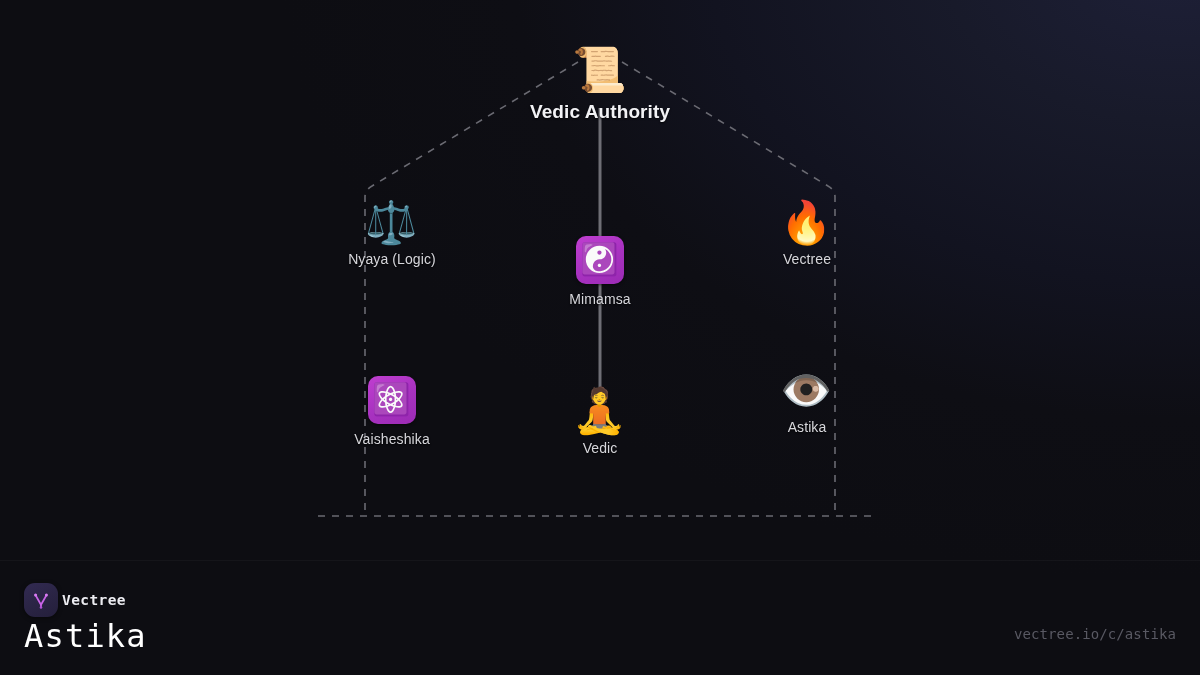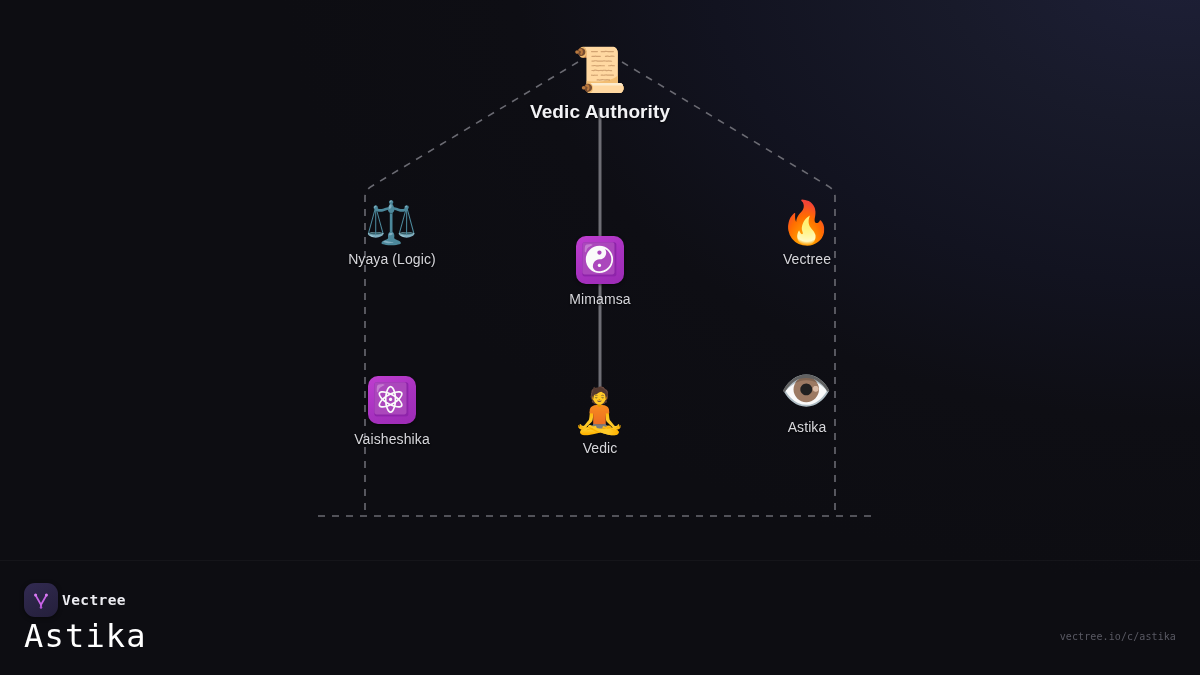--- a/index.html
+++ b/index.html
@@ -103,21 +103,21 @@
     font-family:"DejaVu Sans Mono", monospace;
     font-size:32px;
     font-weight:normal;
     letter-spacing:1.2px;
   }
   #url {
     position:absolute;
     right:24px; bottom:33px;
     color:#595963;
     font-family:"DejaVu Sans Mono", monospace;
-    font-size:10px;
+    font-size:14px;
     letter-spacing:.1px;
   }
 </style>
 </head>
 <body>
 
 <div id="stage">
 
   <div id="graph">
 

